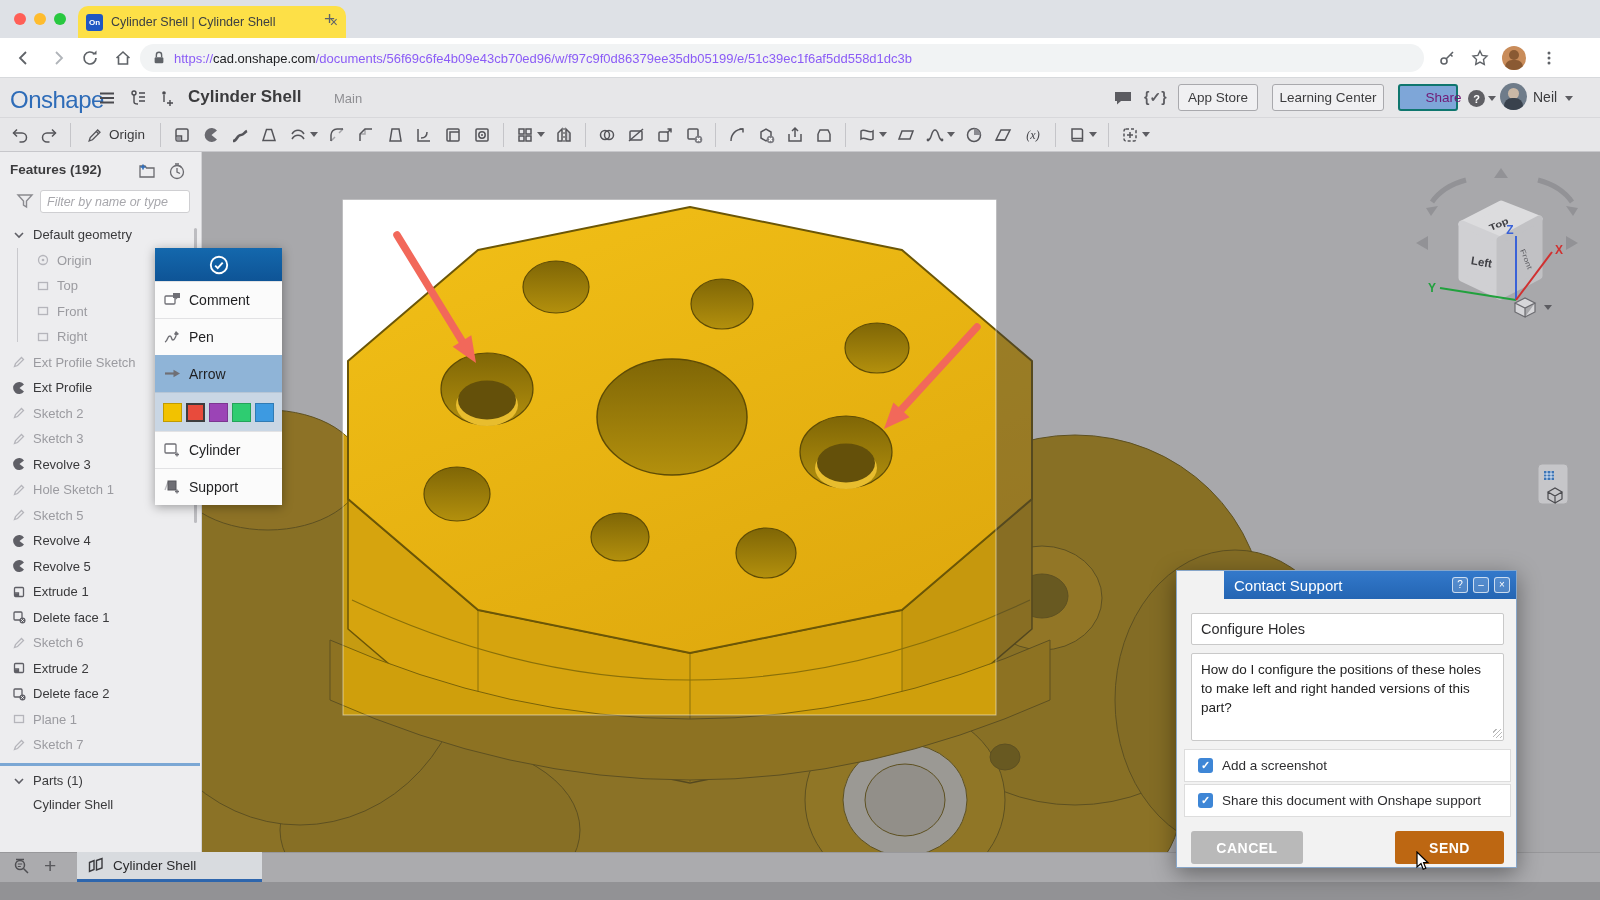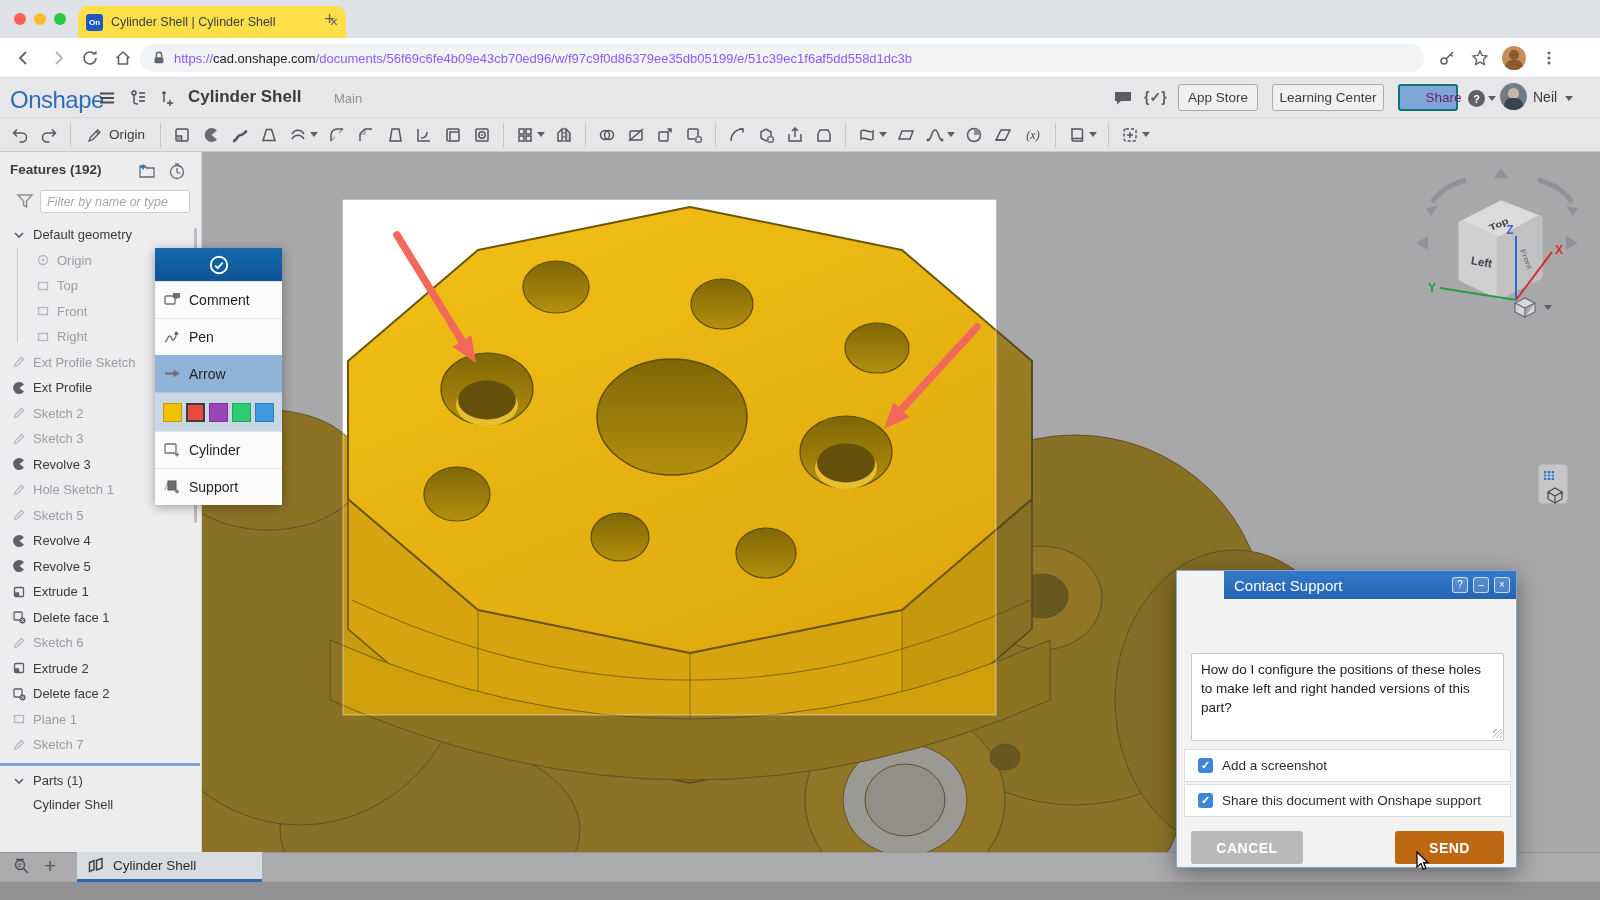--- a/index.html
+++ b/index.html
@@ -889,20 +889,21 @@
 
   <div class="abs" id="dlg">
     <div id="dlg-head">
       <span id="dlg-title">Contact Support</span>
       <span id="dlg-winbtns" style="display:flex;">
           <span class="dlg-winbtn">?</span>
           <span class="dlg-winbtn">–</span>
           <span class="dlg-winbtn">×</span>
         </span>
     </div>
+    <input id="dlg-subject" value="Configure Holes" style="">
     <textarea id="dlg-msg" style="">How do I configure the positions of these holes to make left and right handed versions of this part?</textarea>
     <div id="dlg-grip"></div>
     <div class="dlg-checkrow" style="top:178px;">
       <span class="checkbox">✓</span>
       <span class="clbl">Add a screenshot</span>
     </div>
     <div class="dlg-checkrow" style="top:213px;">
       <span class="checkbox">✓</span>
       <span class="clbl">Share this document with Onshape support</span>
     </div>

